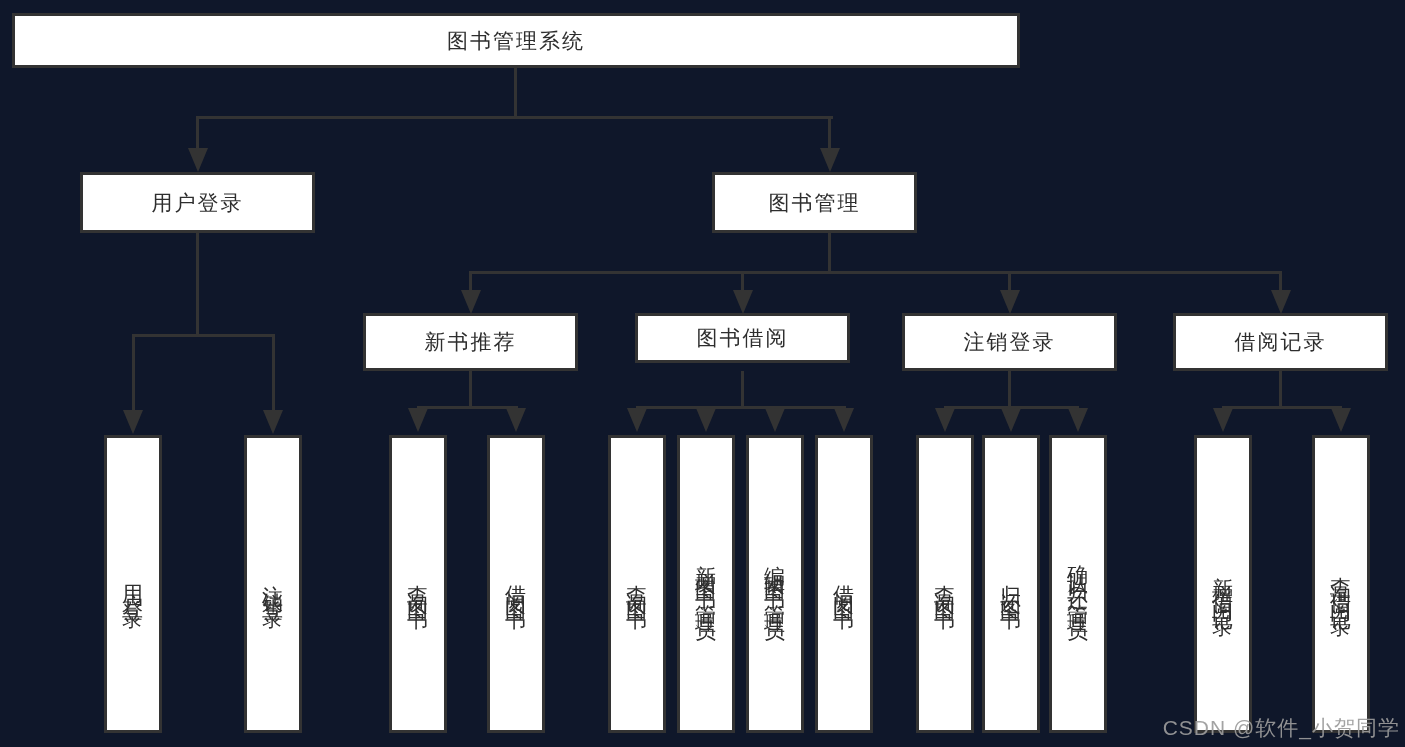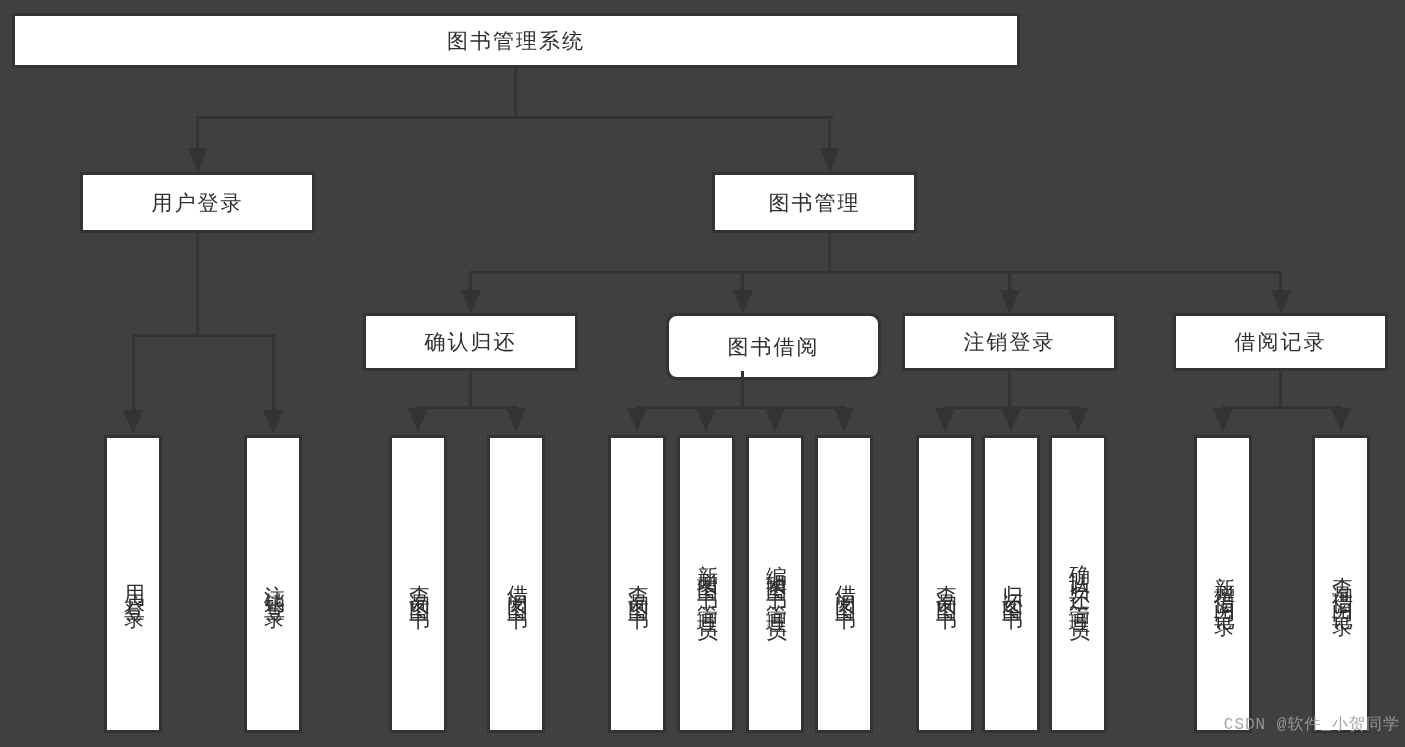--- a/index.html
+++ b/index.html
@@ -1,22 +1,22 @@
 <!DOCTYPE html>
 <html><head>
 <meta charset="utf-8">
 <title>图书管理系统</title>
 <style>
   html, body { margin: 0; padding: 0; background: #ffffff; }
   .stage {
     position: relative;
     width: 1405px;
     height: 747px;
-    background: #404040;
-    font-family: Liberation Mono, monospace;
+    background: #0f172a;
+    font-family: Liberation Sans, sans-serif;
     overflow: hidden;
   }
   .box {
     position: absolute;
     box-sizing: border-box;
     border: 3px solid #333333;
     background: #ffffff;
     display: flex;
     align-items: center;
     justify-content: center;
@@ -40,21 +40,21 @@
     position: absolute;
     width: 0; height: 0;
     border-left: 10px solid transparent;
     border-right: 10px solid transparent;
     border-top: 24px solid #333333;
   }
   .watermark {
     position: absolute;
     top: 714px;
     right: 5px;
-    font-size: 16px;
+    font-size: 21px;
     letter-spacing: 1px;
     color: rgba(155, 155, 155, 0.92);
     z-index: 5;
     white-space: nowrap;
   }
 </style>
 </head>
 <body>
 
 <div class="stage">
@@ -89,23 +89,23 @@
   <div class="vline" style="left:469px; top:271px; height:20px;"></div>
   <div class="arrow" style="left:461px; top:290px;"></div>
   <div class="vline" style="left:741px; top:271px; height:20px;"></div>
   <div class="arrow" style="left:733px; top:290px;"></div>
   <div class="vline" style="left:1008px; top:271px; height:20px;"></div>
   <div class="arrow" style="left:1000px; top:290px;"></div>
   <div class="vline" style="left:1279px; top:271px; height:20px;"></div>
   <div class="arrow" style="left:1271px; top:290px;"></div>
 
   <div class="box hbox" style="left:363px; top:313px; width:215px; height:58px;">
-    <span>确认归还</span>
+    <span>新书推荐</span>
   </div>
-  <div class="box hbox" style="left:666px; top:313px; width:215px; height:67px;border-radius:11px;">
+  <div class="box hbox" style="left:635px; top:313px; width:215px; height:50px;">
     <span>图书借阅</span>
   </div>
   <div class="box hbox" style="left:902px; top:313px; width:215px; height:58px;">
     <span>注销登录</span>
   </div>
   <div class="box hbox" style="left:1173px; top:313px; width:215px; height:58px;">
     <span>借阅记录</span>
   </div>
 
   <div class="vline" style="left:469px; top:371px; height:37px;"></div>

